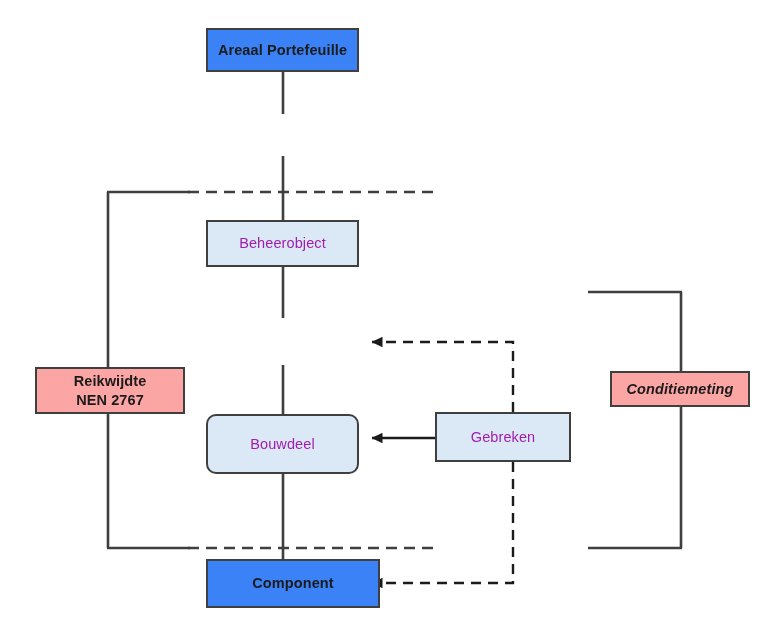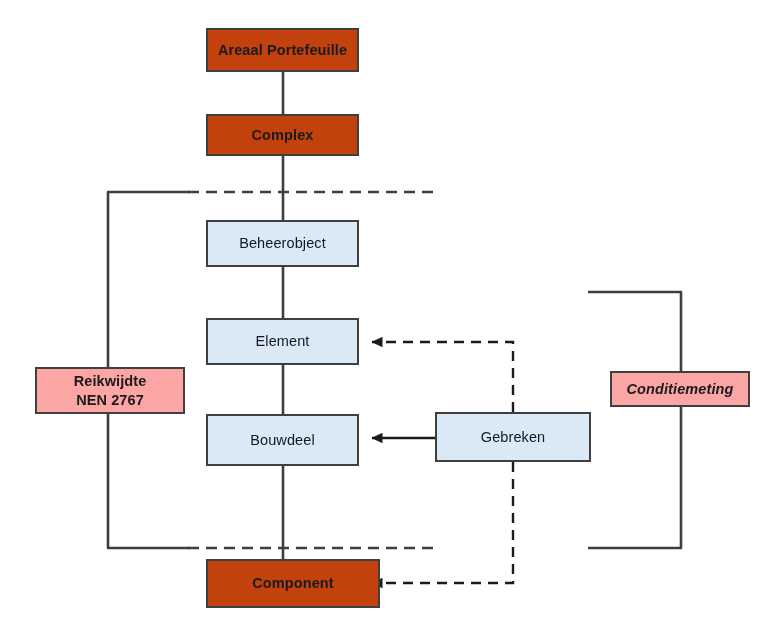--- a/index.html
+++ b/index.html
@@ -29,22 +29,22 @@
     box-sizing: border-box;
     border: 2px solid #3f3f3f;
     display: flex;
     align-items: center;
     justify-content: center;
     text-align: center;
     line-height: 1.28;
     color: #1b1b1b;
     letter-spacing: 0.1px;
   }
-  .node.white  { background: #c2410c; }
-  .node.blue   { background: #dbe9f6; border-color: #3f3f3f; color: #0f172a; }
+  .node.white  { background: #3b82f6; }
+  .node.blue   { background: #dbe9f6; border-color: #3f3f3f; color: #a21caf; }
   .node.grey   { background: #fca5a5; }
   .node.bold   { font-weight: bold; }
   .node.reg    { font-weight: normal; }
   .node-label  { display: block; white-space: pre-line; }
 </style>
 </head>
 <body>
 
 <div id="canvas">
 
@@ -80,46 +80,40 @@
     <line x1="681" y1="292" x2="681" y2="371" stroke="#3f3f3f" stroke-width="2.6"></line>
     <line x1="681" y1="407" x2="681" y2="548" stroke="#3f3f3f" stroke-width="2.6"></line>
     <line x1="588" y1="292" x2="682" y2="292" stroke="#3f3f3f" stroke-width="2.6"></line>
     <line x1="588" y1="548" x2="682" y2="548" stroke="#3f3f3f" stroke-width="2.6"></line>
   </svg>
 
   <div class="node white bold" style="left:206px; top:28px; width:153px; height:44px; font-size:14.5px;">
     <span class="node-label">Areaal Portefeuille</span>
   </div>
 
-  <div class="node white bold" style="left:206px; top:114px; width:153px; height:42px; font-size:14.5px;">
-    <span class="node-label">Complex</span>
-  </div>
 
   <div class="node blue reg" style="left:206px; top:220px; width:153px; height:47px; font-size:14.5px;">
     <span class="node-label">Beheerobject</span>
   </div>
 
-  <div class="node blue reg" style="left:206px; top:318px; width:153px; height:47px; font-size:14.5px;">
-    <span class="node-label">Element</span>
-  </div>
 
-  <div class="node blue reg" style="left:206px; top:414px; width:153px; height:52px; font-size:14.5px;">
+  <div class="node blue reg" style="left:206px; top:414px; width:153px; height:60px; font-size:14.5px;border-radius:10px;">
     <span class="node-label">Bouwdeel</span>
   </div>
 
   <div class="node white bold" style="left:206px; top:559px; width:174px; height:49px; font-size:14.5px;">
     <span class="node-label">Component</span>
   </div>
 
   <div class="node grey bold" style="left:35px; top:367px; width:150px; height:47px; font-size:14.5px;">
     <span class="node-label">Reikwijdte
 NEN 2767</span>
   </div>
 
-  <div class="node blue reg" style="left:435px; top:412px; width:156px; height:50px; font-size:14.5px;">
+  <div class="node blue reg" style="left:435px; top:412px; width:136px; height:50px; font-size:14.5px;">
     <span class="node-label">Gebreken</span>
   </div>
 
   <div class="node grey bold" style="left:610px; top:371px; width:140px; height:36px; font-size:14.5px;font-style:italic;">
     <span class="node-label">Conditiemeting</span>
   </div>
 
 </div>
 
 </body></html>

